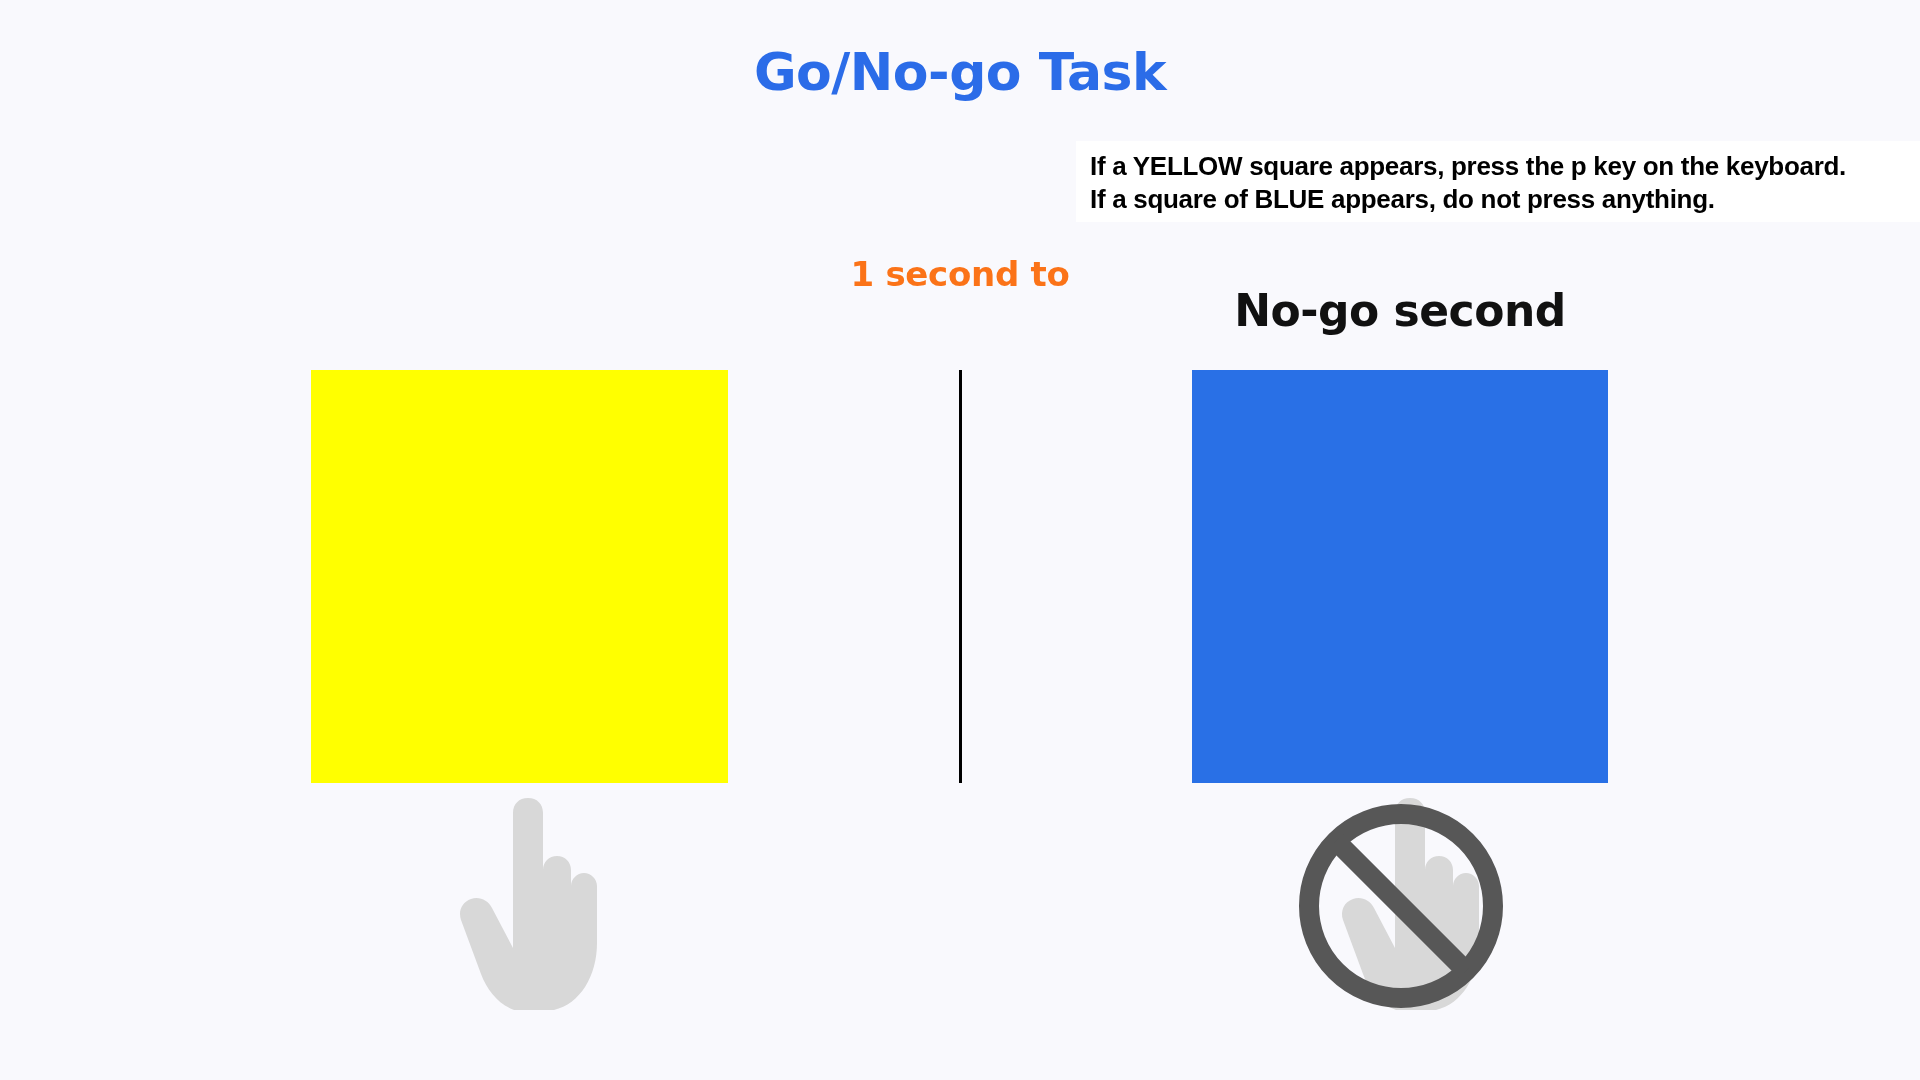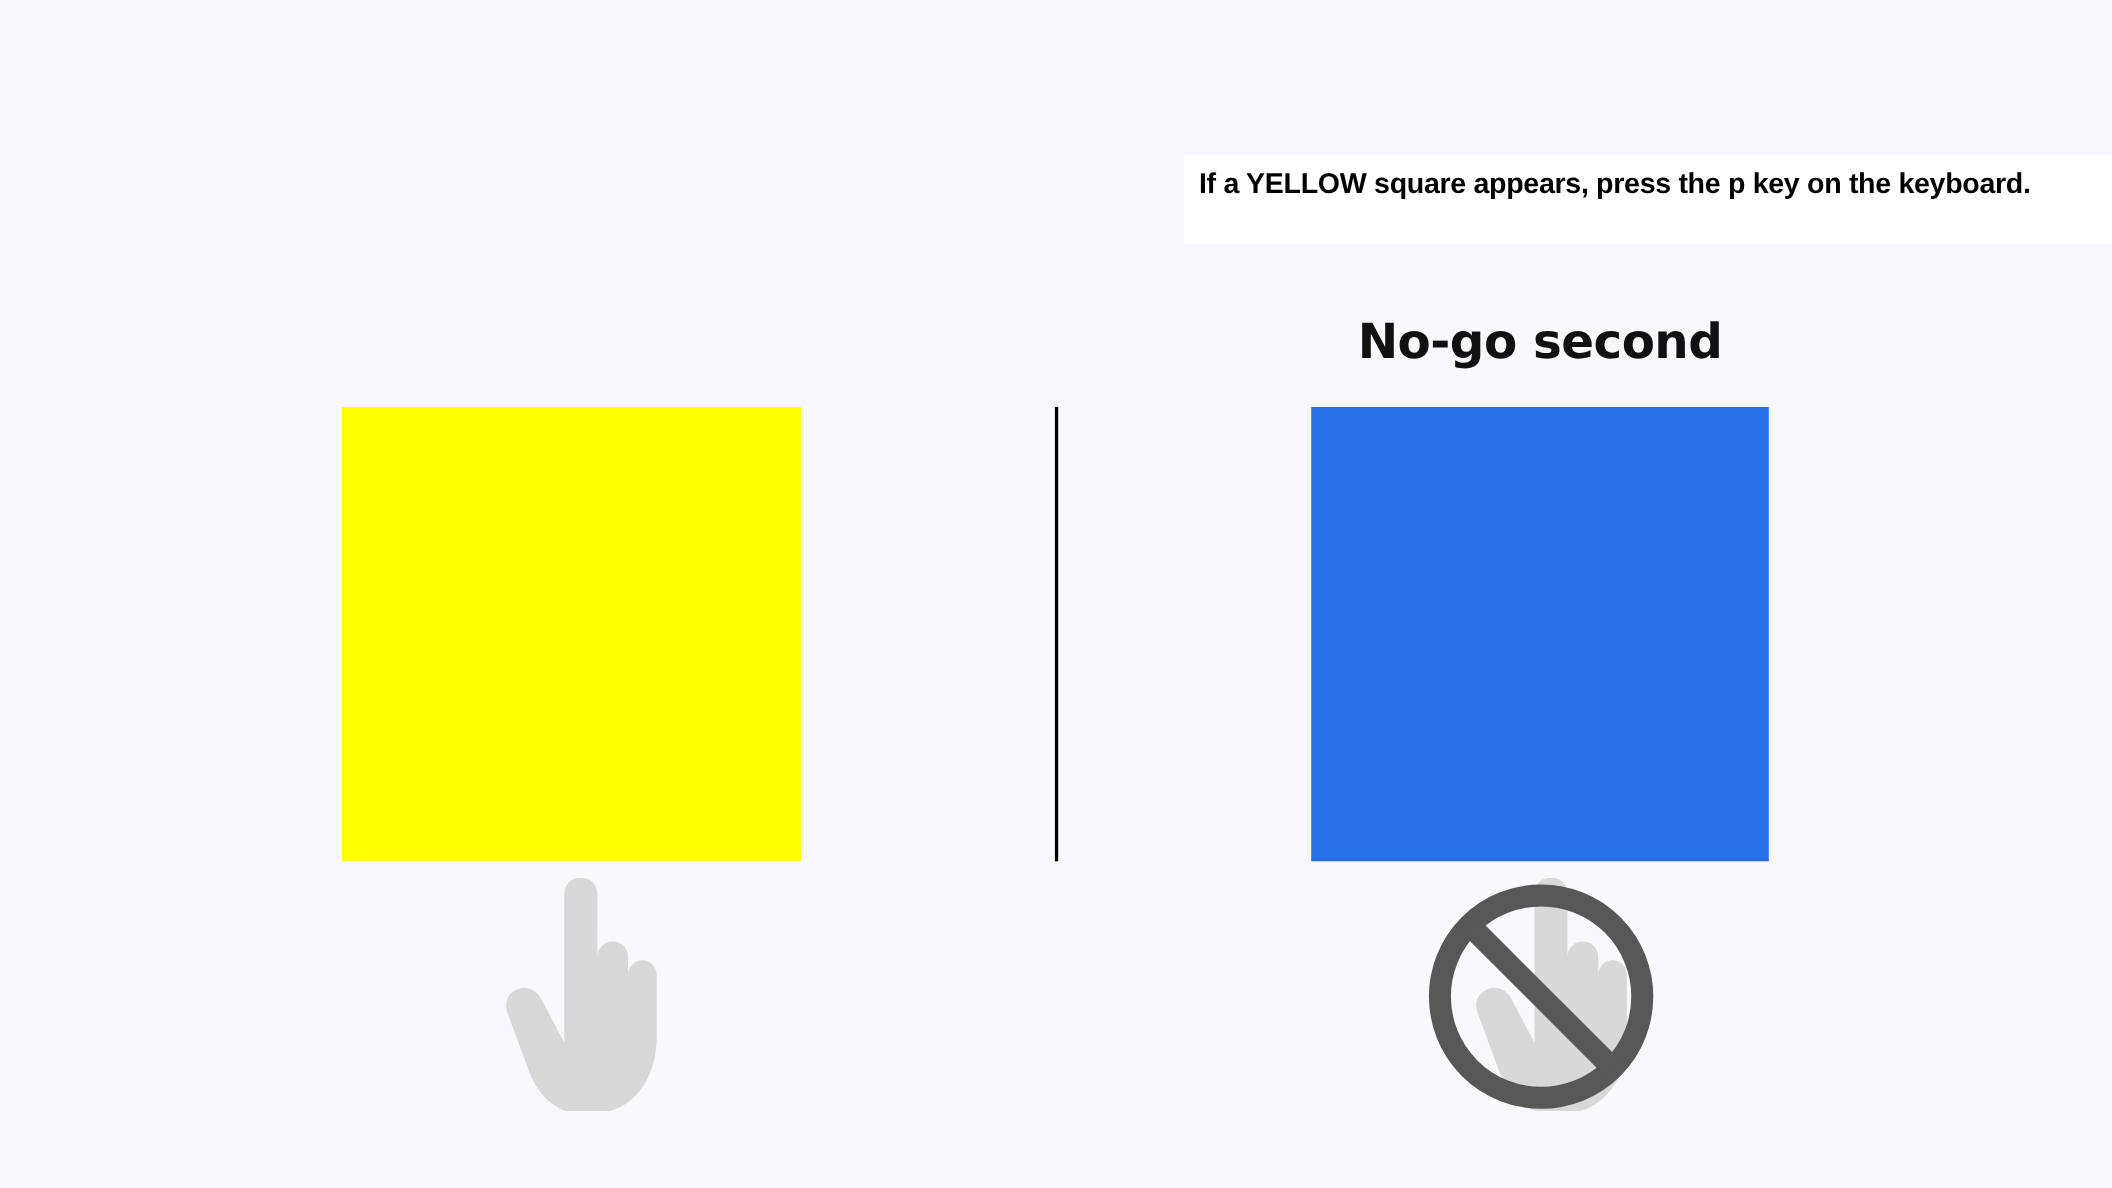--- a/index.html
+++ b/index.html
@@ -145,29 +145,32 @@
     width: 212px;
     height: 212px;
   }
   .no-entry svg { display: block; width: 212px; height: 212px; }
 </style>
 </head>
 <body>
 
 <div id="stage">
 
+  <div class="page-title">Go/No-go Task</div>
 
   <div class="instruction-panel">
     <span class="instruction-line">If a YELLOW square appears, press the p key on the keyboard.</span>
+    <span class="instruction-line">If a square of BLUE appears, do not press anything.</span>
   </div>
 
 
   <div class="trial-label" id="label-nogo">No-go second</div>
 
   <div class="timing-note">
+    <span>1 second to</span>
   </div>
 
   <div class="stimulus-square" id="square-go"></div>
 
   <div class="divider"></div>
 
   <div class="stimulus-square" id="square-nogo"></div>
 
   <div class="hand-wrap" id="hand-go">
     <svg viewBox="0 0 140 212" xmlns="http://www.w3.org/2000/svg">

